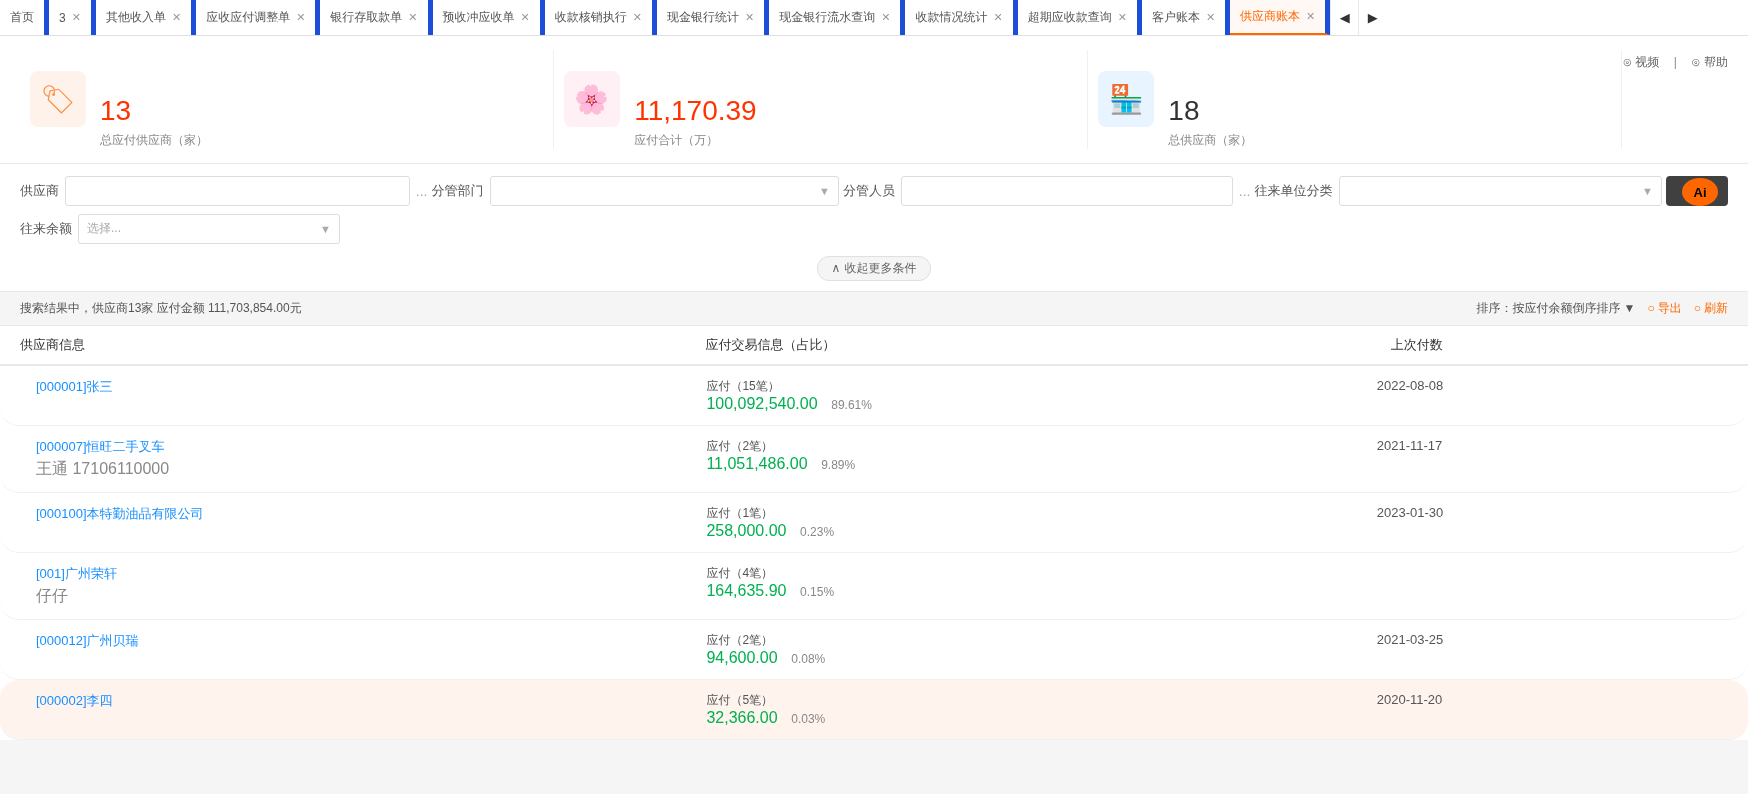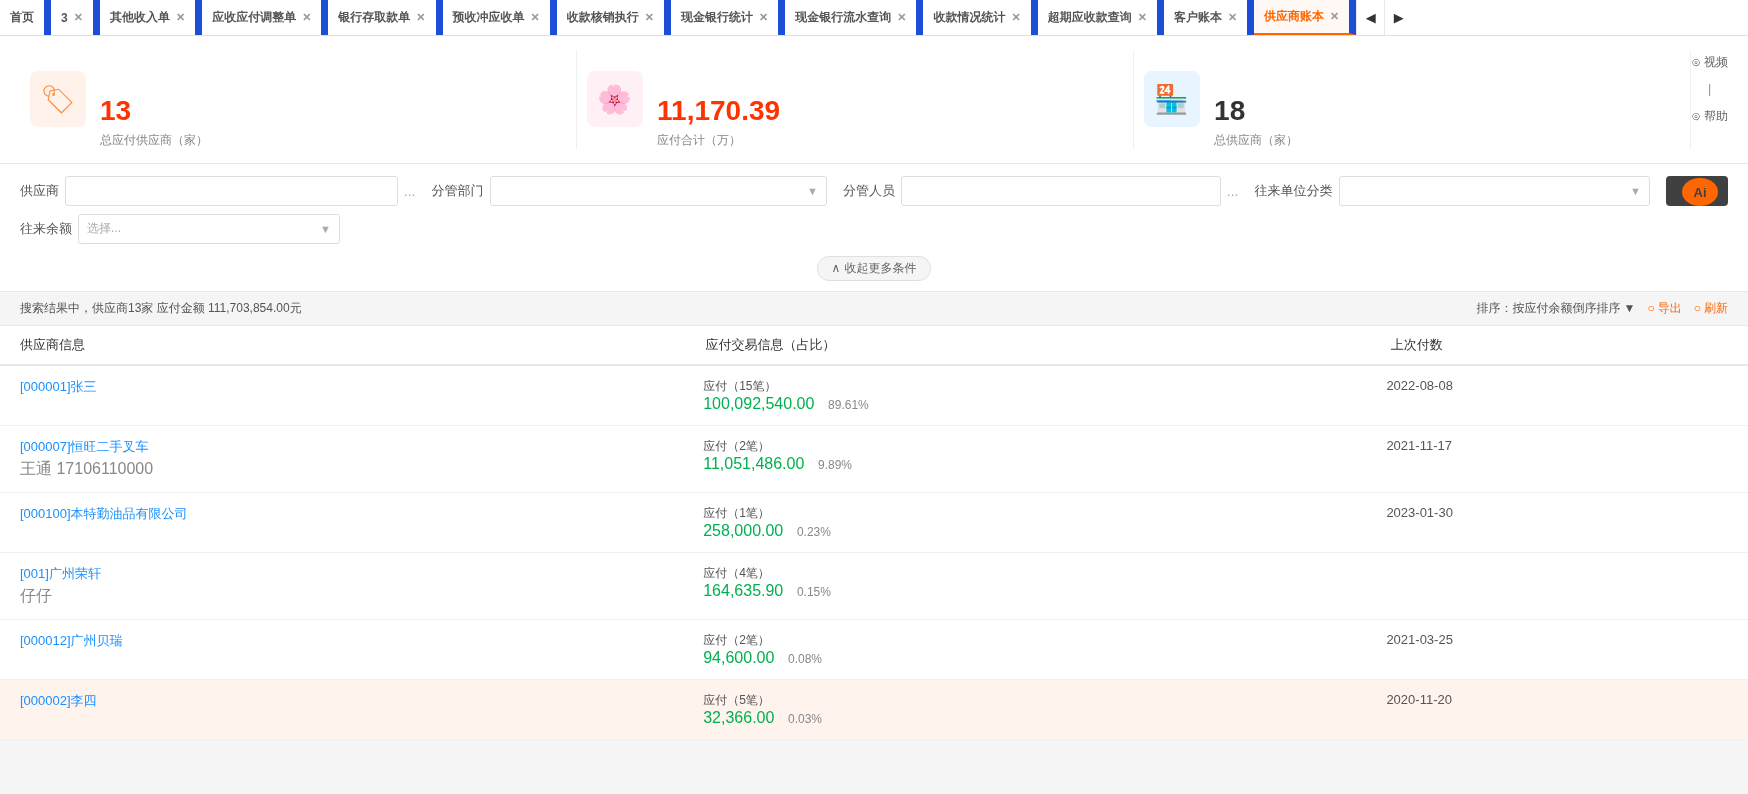--- a/index.html
+++ b/index.html
@@ -12,27 +12,26 @@
       background: #fff;
       border-bottom: 1px solid #e0e0e0;
       height: 36px;
       overflow: hidden;
     }
     .nav-tab {
       display: flex;
       align-items: center;
       padding: 0 10px;
       height: 100%;
-      border-right: 7px solid #1d4ed8;
+      border-right: 5px solid #1d4ed8;
       white-space: nowrap;
       cursor: pointer;
       font-size: 12px;
       color: #555;
       flex-shrink: 0;
-      font-weight: bold;
     }
     .nav-tab.active { color: #ff6600; border-bottom: 2px solid #ff6600; background: #fff8f5; }
     .nav-tab .close-x { margin-left: 6px; color: #999; font-size: 11px; cursor: pointer; }
     .nav-arrow { width: 28px; height: 36px; display: flex; align-items: center; justify-content: center; cursor: pointer; border-left: 1px solid #e8e8e8; background: #fff; flex-shrink: 0; }
 
     
     .summary-area {
       background: #fff;
       display: flex;
       align-items: center;
@@ -55,46 +54,45 @@
       display: flex;
       align-items: center;
       justify-content: center;
       margin-right: 14px;
       font-size: 28px;
       flex-shrink: 0;
     }
     .card-icon.orange { background: #fff2ea; color: #ff8c42; }
     .card-icon.pink { background: #fff0f5; color: #ff6b9d; }
     .card-icon.blue { background: #e8f4ff; color: #5baaee; }
-    .card-content .big-num { font-size: 28px; font-weight: bold; color: #ff3300; line-height: 1.2; margin-top: 44px; }
+    .card-content .big-num { font-size: 28px; font-weight: normal; color: #ff3300; line-height: 1.2; margin-top: 44px; }
     .card-content .big-num.dark { color: #333; }
     .card-content .label { font-size: 12px; color: #888; margin-top: 4px; }
     .top-right-links {
       display: flex;
       align-items: center;
       gap: 10px;
       font-size: 12px;
       color: #666;
       flex-shrink: 0;
       align-self: flex-start;
       padding-top: 4px;
-      flex-direction: column;
     }
     .top-right-links span { cursor: pointer; color: #666; }
 
     
     .filter-area {
       background: #fff;
       padding: 12px 20px 8px 20px;
       border-bottom: 1px solid #e8e8e8;
     }
     .filter-row {
       display: flex;
       align-items: center;
-      gap: 16px;
+      gap: 4px;
       margin-bottom: 8px;
     }
     .filter-item {
       display: flex;
       align-items: center;
       gap: 6px;
       flex: 1;
     }
     .filter-label { font-size: 13px; color: #555; white-space: nowrap; flex-shrink: 0; }
     .filter-input {
@@ -194,24 +192,25 @@
       border-bottom: 2px solid #e8e8e8;
       font-size: 13px;
       color: #333;
       font-weight: 500;
       background: #fff;
       gap: 11px;
     }
     .table-row {
       display: grid;
       grid-template-columns: 2fr 2fr 1fr;
-      padding: 12px 20px;
+      padding: 12px 36px;
       border-bottom: 1px solid #f0f0f0;
       align-items: start;
       background: #fff;
+      border-radius: 19px;
     }
     .table-row.highlighted { background: #fff3ee; }
     .supplier-name a {
       color: #1890ff;
       text-decoration: none;
       font-size: 13px;
     }
     .supplier-sub { font-size: 16px; color: #888; margin-top: 3px; }
     .tx-info { }
     .tx-title { font-size: 12px; color: #555; }
@@ -452,13 +451,13 @@
     <div class="tx-info">
       <div class="tx-title">应付（5笔）</div>
       <span class="tx-amount">32,366.00</span>
       <span class="tx-pct">0.03%</span>
     </div>
     <div class="last-pay">2020-11-20</div>
   </div>
     </div>
 </div>
 
-<div style="position:fixed; right:30px; top:178px; background:#ff6600; color:#404040; border-radius:50%; width:36px; height:28px; display:flex; align-items:center; justify-content:center; font-size:13px; font-weight:bold; z-index:100;">Ai</div>
+<div style="position:fixed; right:30px; top:178px; background:#ff6600; color:#000000; border-radius:50%; width:36px; height:28px; display:flex; align-items:center; justify-content:center; font-size:13px; font-weight:bold; z-index:100;">Ai</div>
 
 </body></html>

